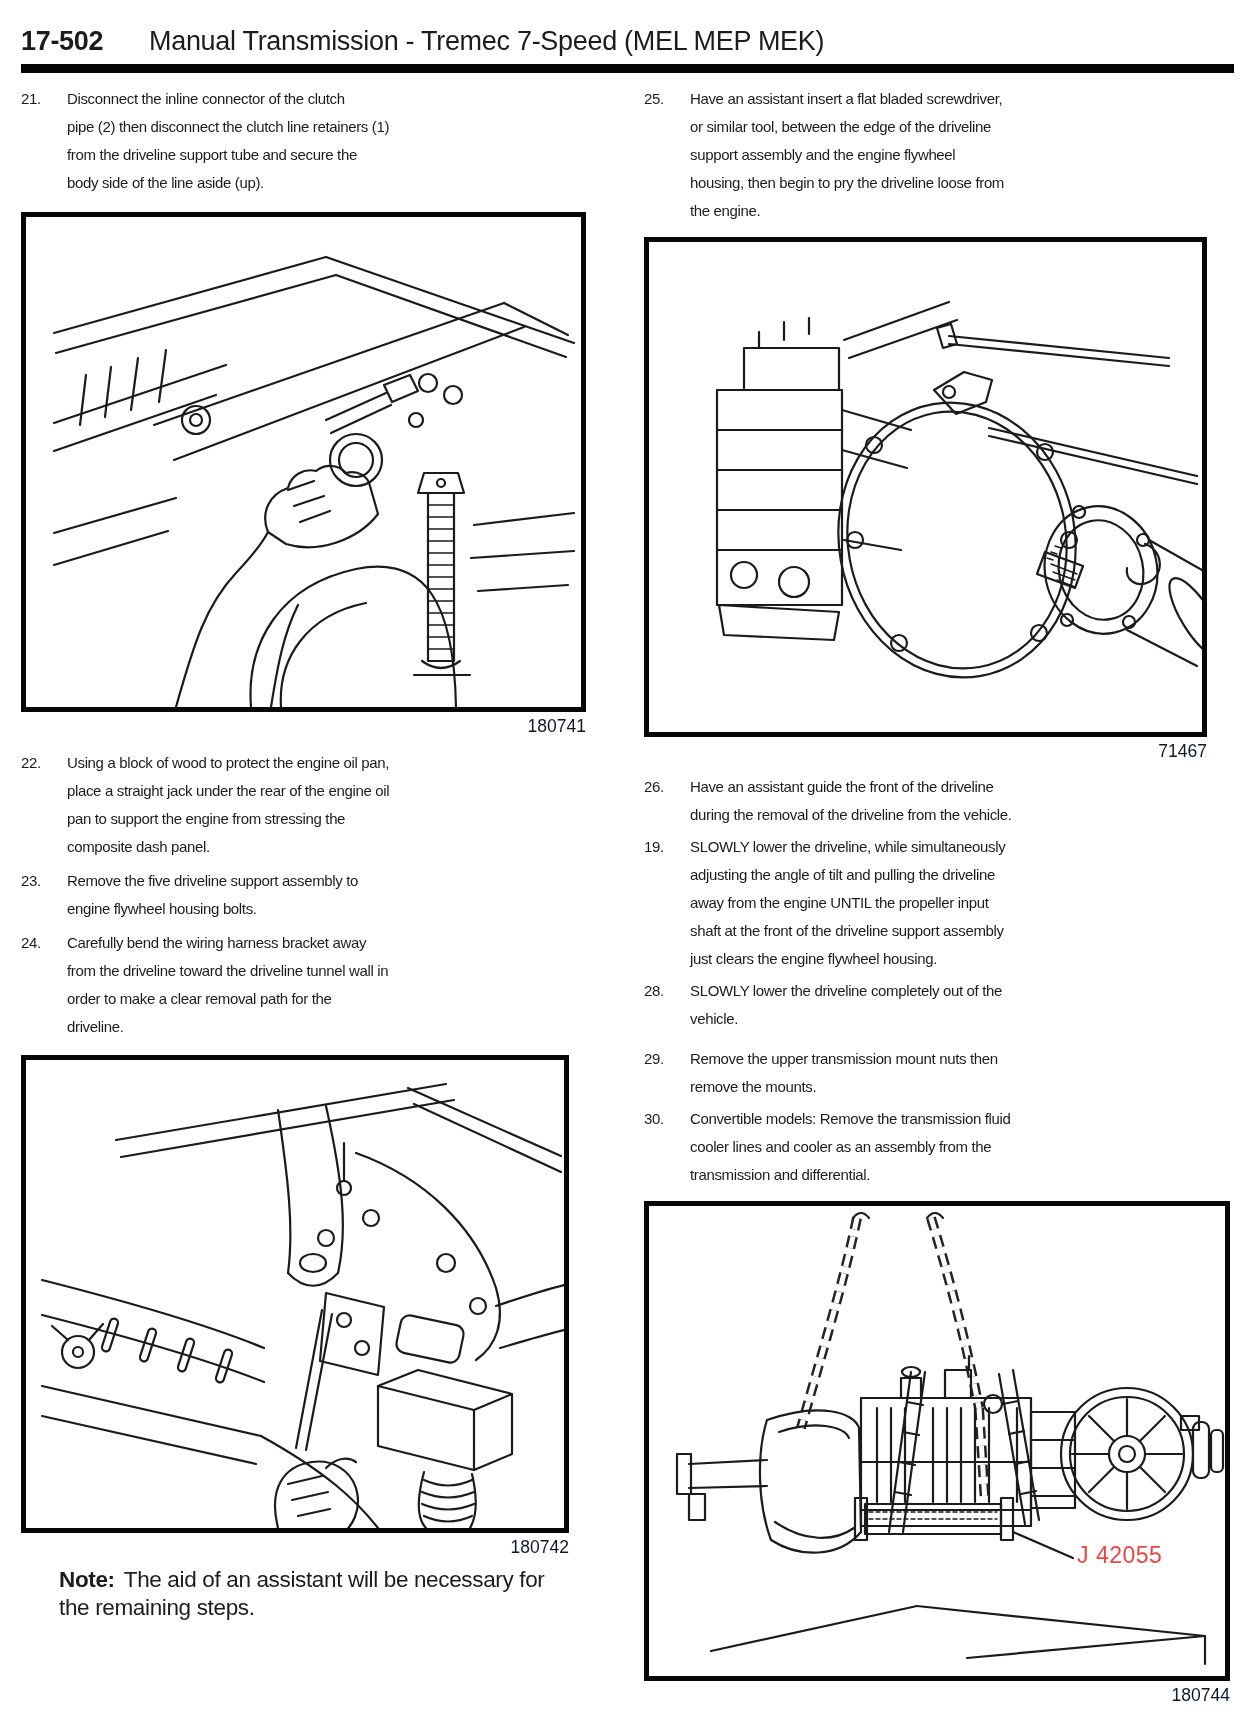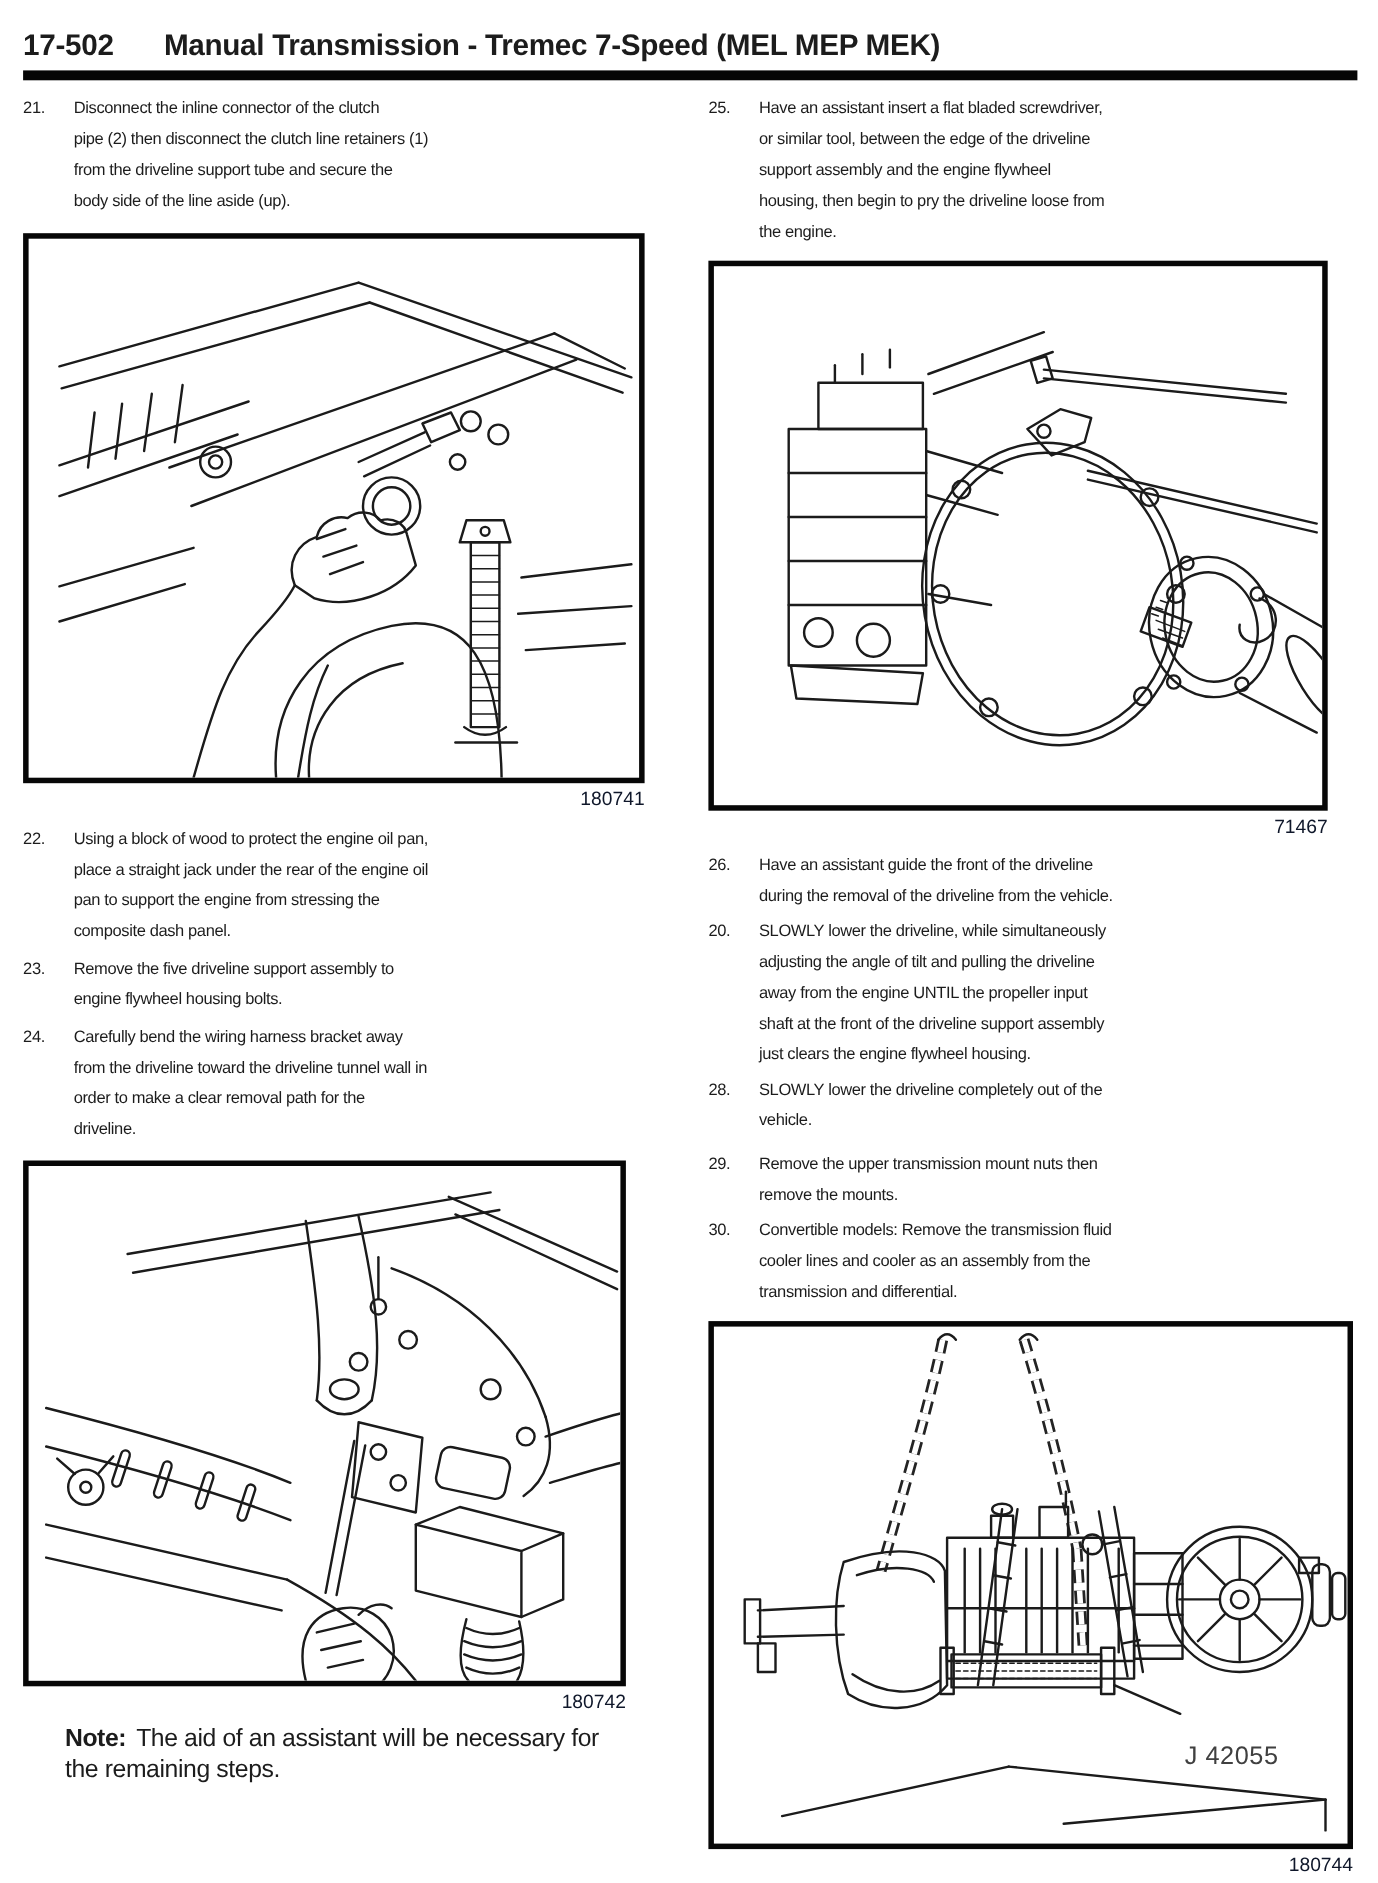--- a/index.html
+++ b/index.html
@@ -7,21 +7,21 @@
   body {
     width:1253px; height:1712px;
     font-family:"Liberation Sans", sans-serif;
     color:#1c1c1c; overflow:hidden;
   }
   .page { width:1253px; height:1712px; padding:26px 19px 0 21px; }
 
   
   .page-header { display:flex; align-items:baseline; }
   .page-num { font-weight:bold; font-size:27px; width:128px; letter-spacing:-0.3px; }
-  .page-title { font-weight:bold; font-size:27px; letter-spacing:-0.3px; }
+  .page-title { font-weight:normal; font-size:27px; letter-spacing:-0.3px; }
   .header-rule { height:9px; background:#050505; margin-top:7px; }
 
   
   .columns { display:flex; margin-top:6px; }
   .col-left { width:578px; flex:none; }
   .col-right { width:587px; flex:none; margin-left:45px; }
 
   
   .step { display:flex; font-size:15px; line-height:28px; letter-spacing:-0.35px; }
   .step-num { width:46px; flex:none; }
@@ -39,21 +39,21 @@
   .cap-71467  { width:563px; }
   .cap-180742 { width:548px; }
   .cap-180744 { width:586px; }
 
   
   .note { margin-top:8px; margin-left:38px; width:516px; font-size:22.5px; line-height:28px; letter-spacing:-0.35px; }
   .note-label { font-weight:bold; margin-right:9px; }
   .note-text { white-space:pre-line; }
 
   
-  .tool-label { position:absolute; left:428px; top:336px; font-size:23px; color:#404040; letter-spacing:0.5px;margin-top:41px; }
+  .tool-label { position:absolute; left:428px; top:336px; font-size:23px; color:#ef4444; letter-spacing:0.5px; }
 
   
   .ln { fill:none; stroke:#1b1b1b; stroke-width:2.2; stroke-linecap:round; stroke-linejoin:round; }
   .ln-thin { fill:none; stroke:#1b1b1b; stroke-width:1.4; stroke-linecap:round; }
   .chain-outer { fill:none; stroke:#242424; stroke-width:10; stroke-dasharray:12 7; }
   .chain-inner { fill:none; stroke:#ffffff; stroke-width:5;  stroke-dasharray:12 7; }
 </style>
 </head>
 <body>
 
@@ -321,21 +321,21 @@
         </svg>
       </div>
       <div class="fig-caption cap-71467">71467</div>
 
       <div class="step" style="margin-top:11px;">
         <span class="step-num">26.</span>
         <div class="step-text">Have an assistant guide the front of the driveline
 during the removal of the driveline from the vehicle.</div>
       </div>
       <div class="step" style="margin-top:4px;">
-        <span class="step-num">20.</span>
+        <span class="step-num">19.</span>
         <div class="step-text">SLOWLY lower the driveline, while simultaneously
 adjusting the angle of tilt and pulling the driveline
 away from the engine UNTIL the propeller input
 shaft at the front of the driveline support assembly
 just clears the engine flywheel housing.</div>
       </div>
       <div class="step" style="margin-top:4px;">
         <span class="step-num">28.</span>
         <div class="step-text">SLOWLY lower the driveline completely out of the
 vehicle.</div>

